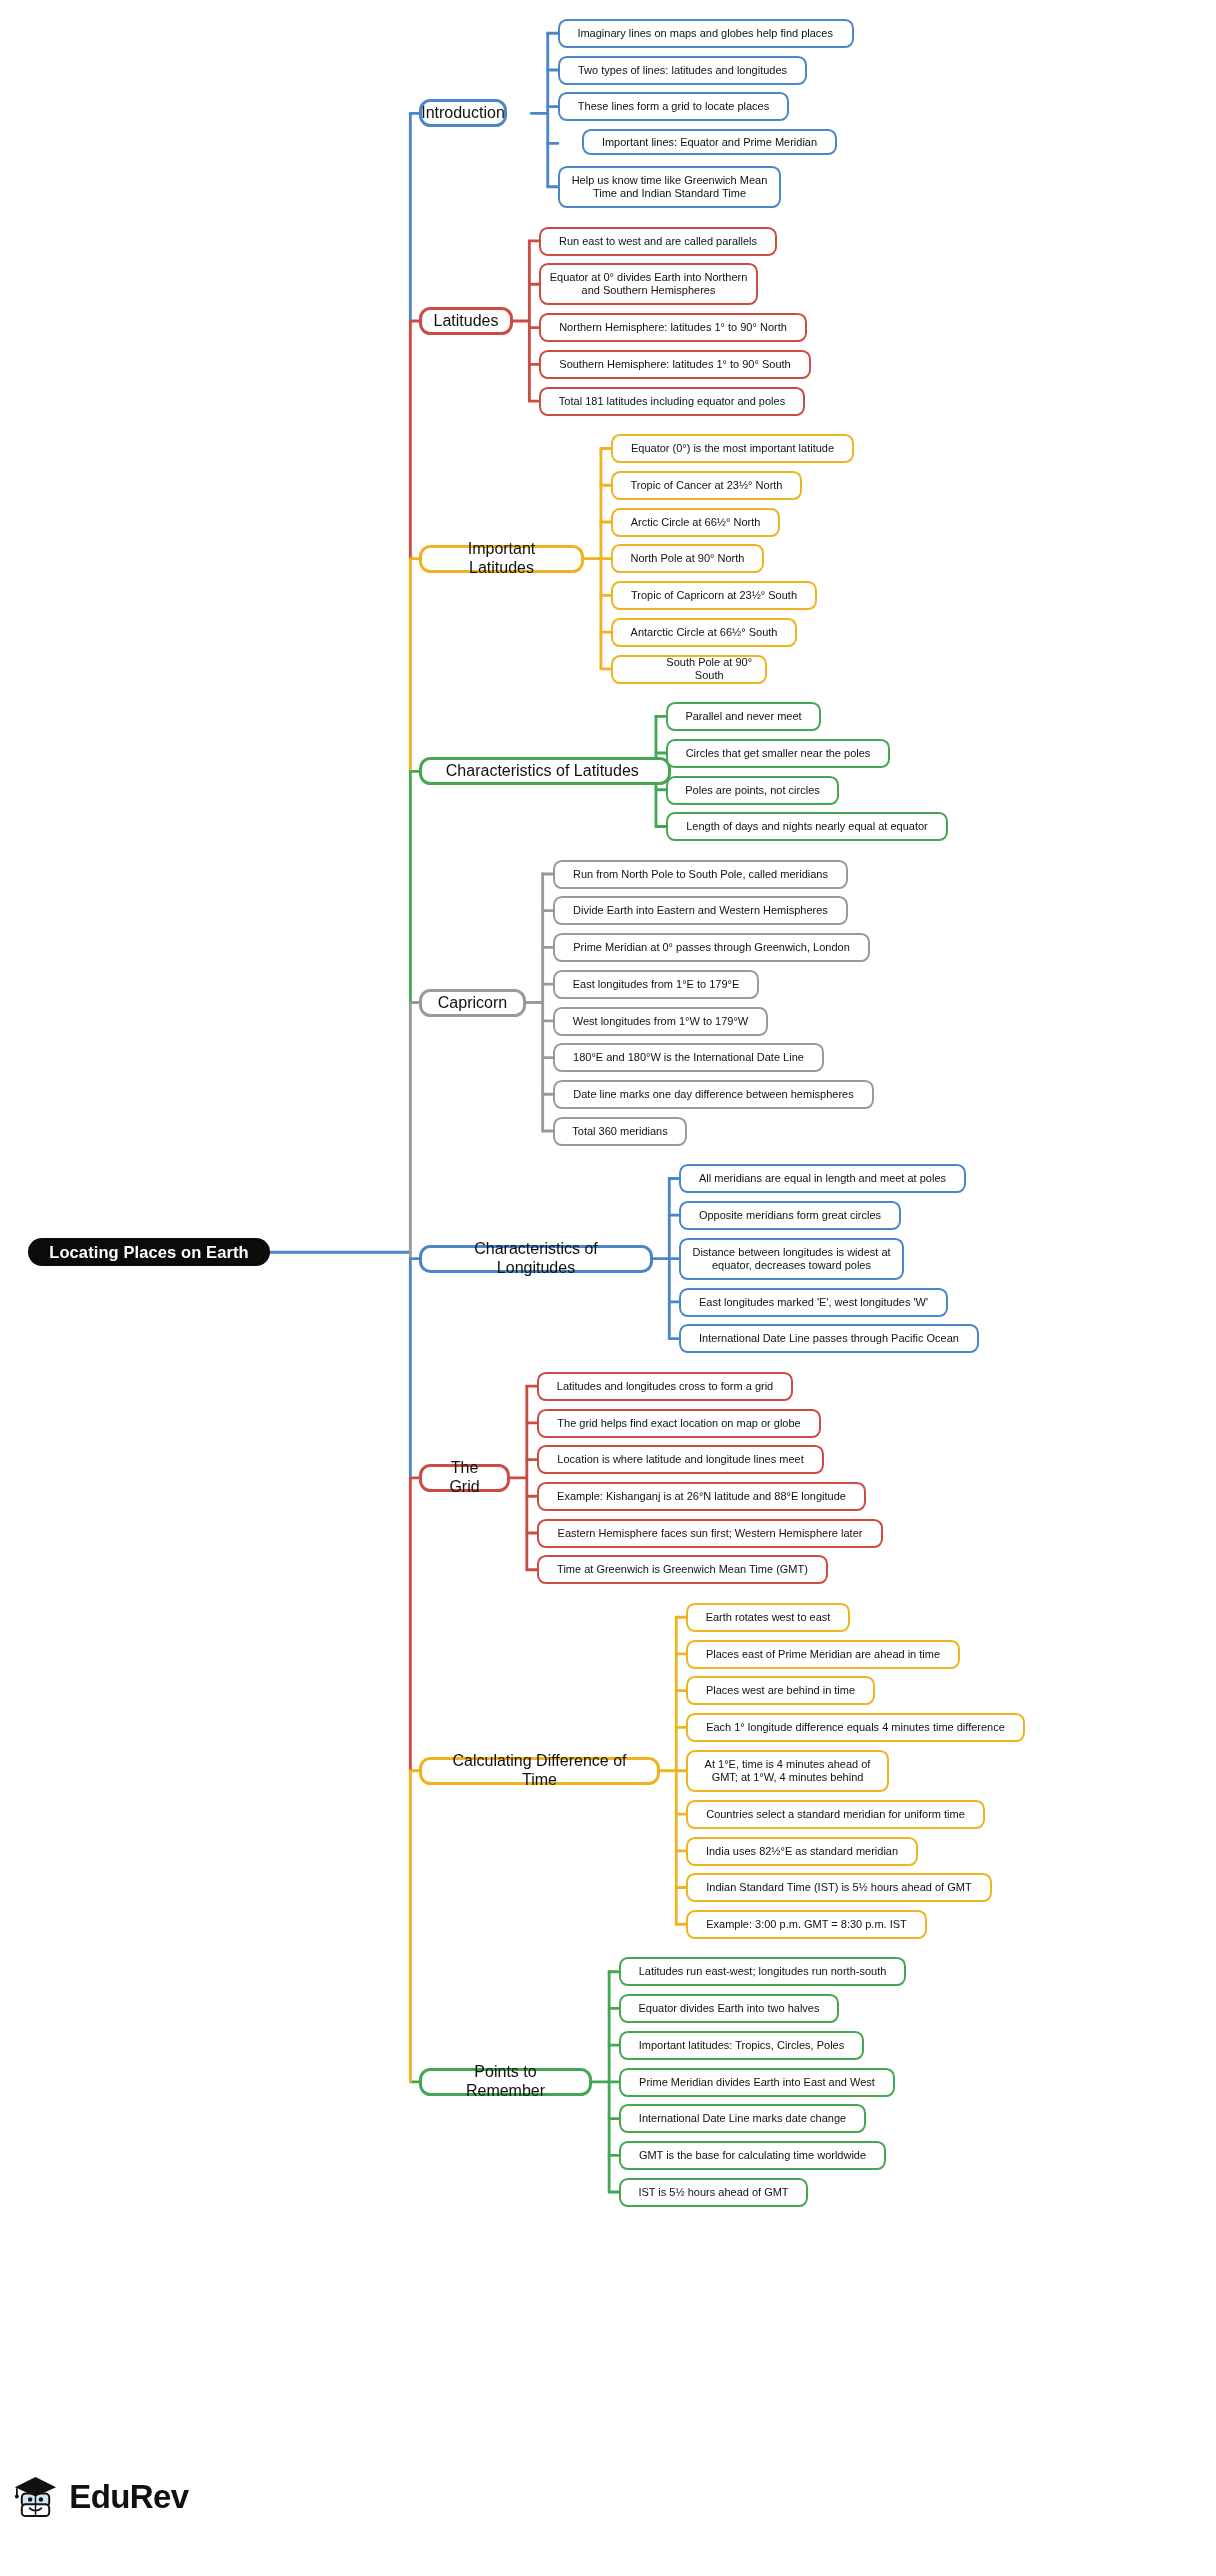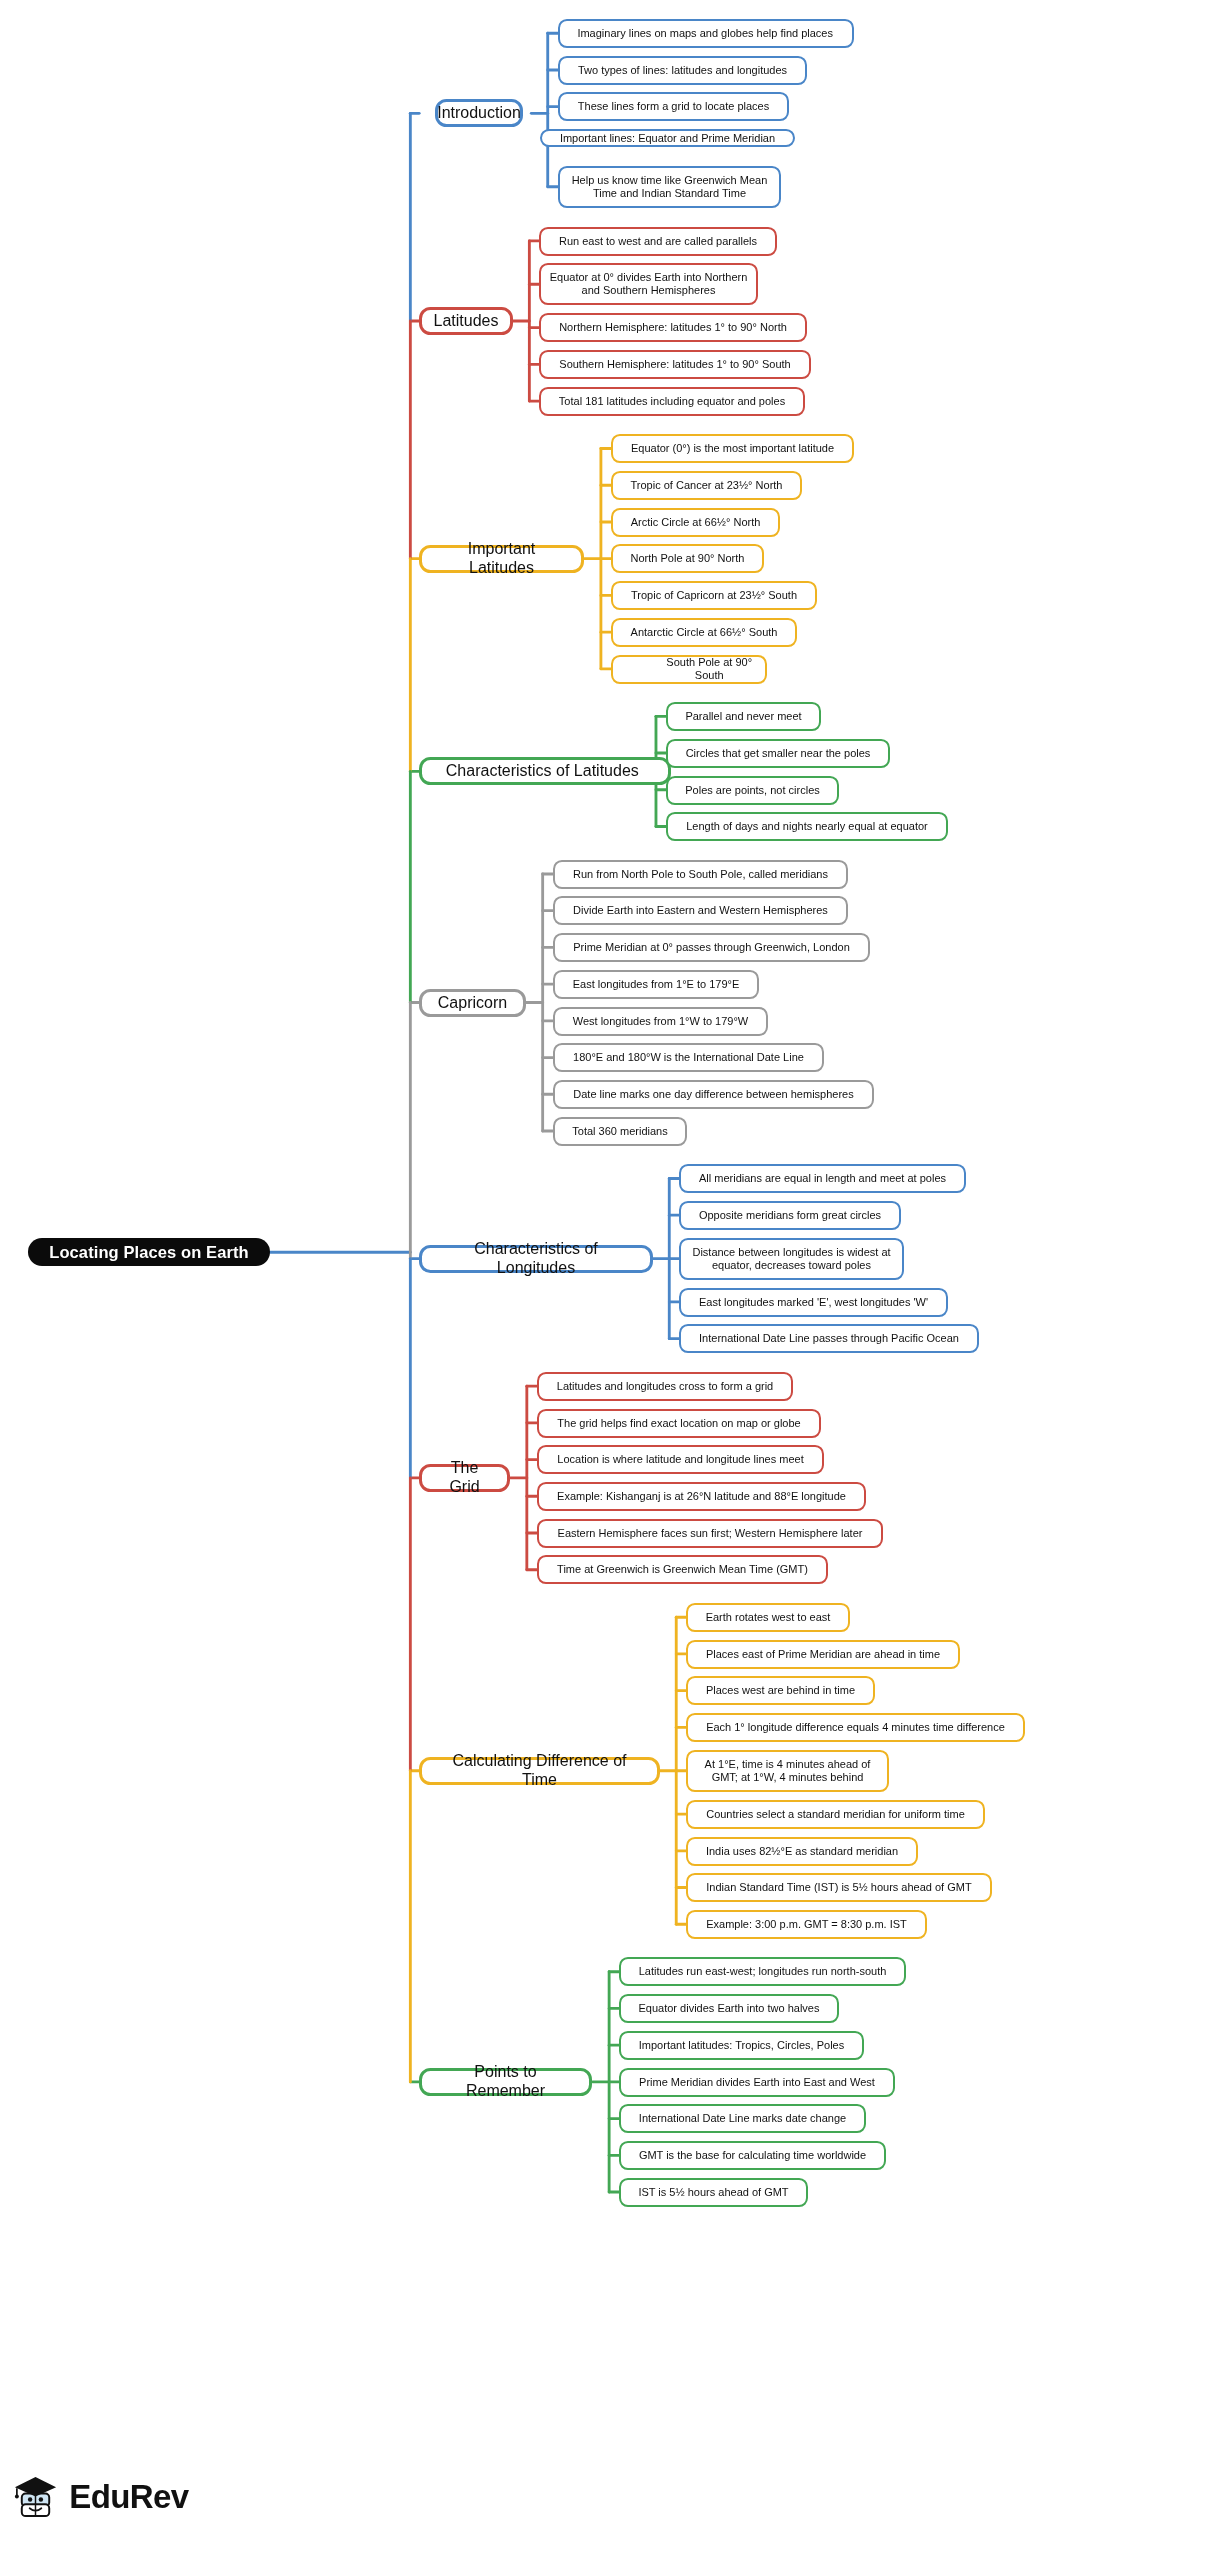--- a/index.html
+++ b/index.html
@@ -145,33 +145,33 @@
       <path d="M648,507 L648,882.5" stroke="#cc4b42" stroke-width="4.5" fill="none" stroke-linecap="round"></path>
       <path d="M648,882.5 L648,1218.5" stroke="#efb321" stroke-width="4.5" fill="none" stroke-linecap="round"></path>
       <path d="M648,1218.5 L648,1583.5" stroke="#43a754" stroke-width="4.5" fill="none" stroke-linecap="round"></path>
       <path d="M648,1583.5 L648,1988" stroke="#9a9a9a" stroke-width="4.5" fill="none" stroke-linecap="round"></path>
       <path d="M648,1988 L648,2334.5" stroke="#4a86c8" stroke-width="4.5" fill="none" stroke-linecap="round"></path>
       <path d="M648,2334.5 L648,2797" stroke="#cc4b42" stroke-width="4.5" fill="none" stroke-linecap="round"></path>
       <path d="M648,2797 L648,3288.5" stroke="#efb321" stroke-width="4.5" fill="none" stroke-linecap="round"></path>
     </svg>
   <div id="nodes">
       <div class="root" style="left: 28px; top: 1238px; width: 242px; height: 28px; background: rgb(11, 11, 11); color: rgb(255, 255, 255);">Locating Places on Earth</div>
-      <div class="node branch" style="left: 419px; top: 99px; width: 88px; height: 28px; border-color: rgb(74, 134, 200); margin-left: 16px;">
+      <div class="node branch" style="left: 419px; top: 99px; width: 88px; height: 28px; border-color: rgb(74, 134, 200);">
         <span>Introduction</span>
       </div>
       <div class="node leaf" style="left: 558px; top: 19px; width: 296px; height: 28.5px; border-color: rgb(74, 134, 200); padding-left: 6px;">
         <span>Imaginary lines on maps and globes help find places</span>
       </div>
       <div class="node leaf" style="left: 558px; top: 56px; width: 249px; height: 28.5px; border-color: rgb(74, 134, 200);">
         <span>Two types of lines: latitudes and longitudes</span>
       </div>
       <div class="node leaf" style="left: 558px; top: 92px; width: 231px; height: 28.5px; border-color: rgb(74, 134, 200);">
         <span>These lines form a grid to locate places</span>
       </div>
-      <div class="node leaf" style="left: 540px; top: 129px; width: 255px; height: 18px; border-color: rgb(74, 134, 200);">
+      <div class="node leaf" style="left: 582px; top: 129px; width: 255px; height: 26px; border-color: rgb(74, 134, 200);">
         <span>Important lines: Equator and Prime Meridian</span>
       </div>
       <div class="node leaf" style="left: 558px; top: 166px; width: 223px; height: 42px; border-color: rgb(74, 134, 200);">
         <span>Help us know time like Greenwich Mean Time and Indian Standard Time</span>
       </div>
       <div class="node branch" style="left: 419px; top: 307px; width: 94px; height: 28px; border-color: rgb(204, 75, 66);">
         <span>Latitudes</span>
       </div>
       <div class="node leaf" style="left: 539px; top: 227px; width: 238px; height: 28.5px; border-color: rgb(204, 75, 66);">
         <span>Run east to west and are called parallels</span>

